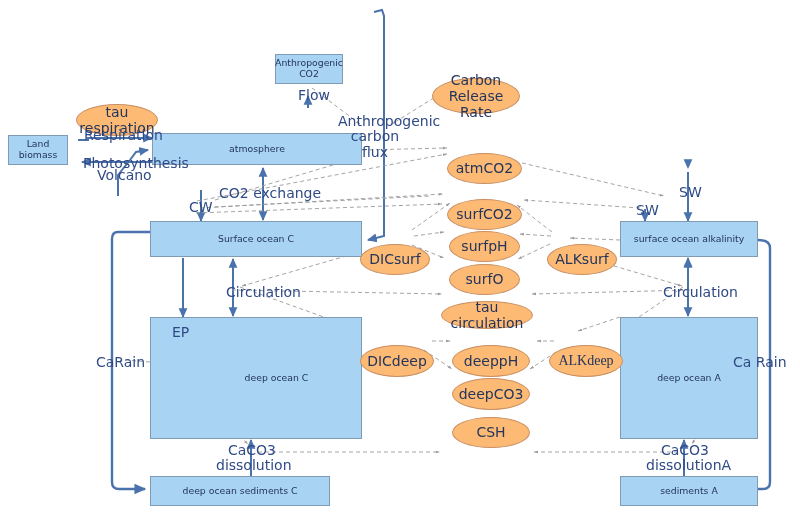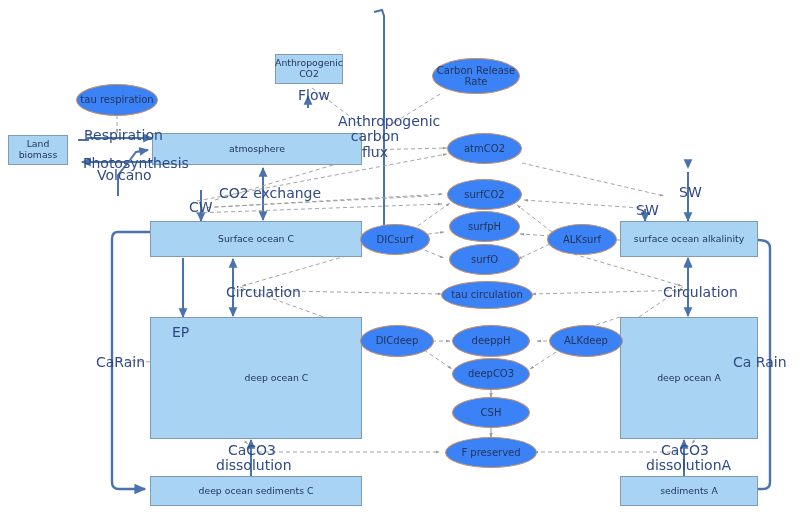--- a/index.html
+++ b/index.html
@@ -21,30 +21,31 @@
     text-align:center;
     color:#23355c;
     font-size:9.3px;
     line-height:1.18;
     padding:1px 3px;
   }
 
   
   .var{
     position:absolute;
-    background:#3b82f6;
+    background:#fdba74;
     border:1.2px solid #c98f62;
     border-radius:50%;
     box-sizing:border-box;
     display:flex;align-items:center;justify-content:center;
     text-align:center;
     color:#23355c;
-    font-size:10px;
+    font-size:14px;
     line-height:1.15;
     padding:1px 2px;
+    margin-top:20px;
   }
 
   
   .flab{
     position:absolute;
     color:#2f4a86;
     font-size:14px;
     line-height:1.1;
     white-space:nowrap;
     text-align:center;
@@ -165,21 +166,21 @@
   </div>
 
   <div class="stock" style="left:150px;top:221px;width:212px;height:36px;">Surface ocean C</div>
 
   <div class="stock" style="left:620px;top:221px;width:138px;height:36px;">surface ocean alkalinity</div>
 
   <div class="stock" style="left:150px;top:317px;width:212px;height:122px;padding-left:44px;">deep ocean C</div>
 
   <div class="stock" style="left:620px;top:317px;width:138px;height:122px;">deep ocean A</div>
 
-  <div class="stock" style="left:150px;top:476px;width:212px;height:30px;">deep ocean sediments C</div>
+  <div class="stock" style="left:150px;top:476px;width:180px;height:30px;">deep ocean sediments C</div>
 
   <div class="stock" style="left:620px;top:476px;width:138px;height:30px;">sediments A</div>
 
   <div class="var" style="left:76px;top:84px;width:82px;height:32px;">tau respiration</div>
 
   <div class="var" style="left:432px;top:58px;width:88px;height:36px;flex-direction:column;">
     <span>Carbon Release</span>
     <span>Rate</span>
   </div>
 
@@ -194,27 +195,26 @@
   <div class="var" style="left:360px;top:224px;width:70px;height:31px;">DICsurf</div>
 
   <div class="var" style="left:547px;top:224px;width:70px;height:31px;">ALKsurf</div>
 
   <div class="var" style="left:441px;top:281px;width:92px;height:28px;">tau circulation</div>
 
   <div class="var" style="left:360px;top:325px;width:74px;height:32px;">DICdeep</div>
 
   <div class="var" style="left:452px;top:325px;width:78px;height:32px;">deeppH</div>
 
-  <div class="var" style="left:549px;top:325px;width:74px;height:32px;">ALKdeep</div>
+  <div class="var" style="left:549px;top:325px;width:74px;height:32px;font-family:Liberation Serif, serif;">ALKdeep</div>
 
   <div class="var" style="left:452px;top:358px;width:78px;height:32px;">deepCO3</div>
 
   <div class="var" style="left:452px;top:397px;width:78px;height:31px;">CSH</div>
 
-  <div class="var" style="left:445px;top:437px;width:92px;height:31px;">F preserved</div>
 
   <div class="flab" style="left:84px;top:128px;">Respiration</div>
 
   <div class="flab" style="left:83px;top:156px;">Photosynthesis</div>
 
   <div class="flab" style="left:97px;top:168px;">Volcano</div>
 
   <div class="flab" style="left:298px;top:88px;">Flow</div>
 
   <div class="flab wrap" style="left:338px;top:114px;width:74px;">

